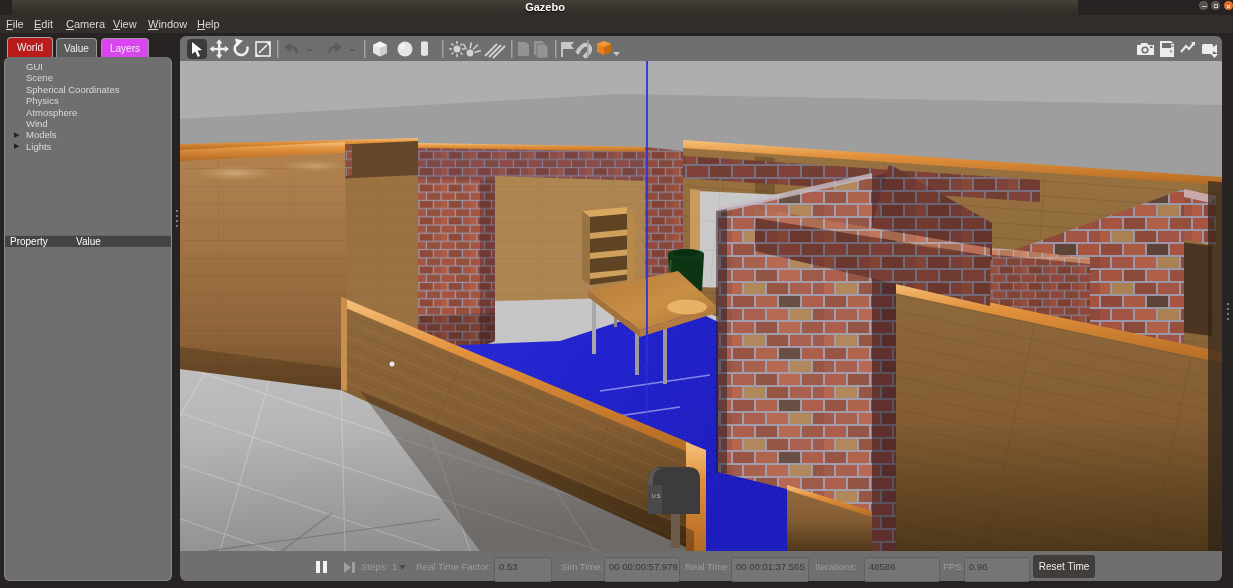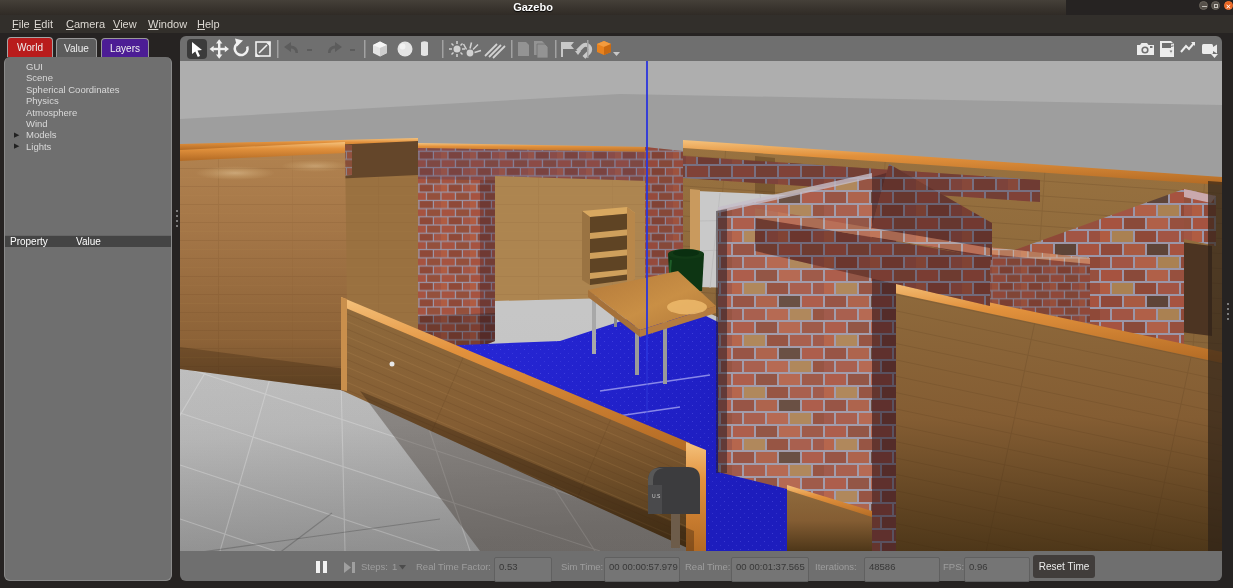--- a/index.html
+++ b/index.html
@@ -1,26 +1,26 @@
 <!DOCTYPE html>
 <html><head><meta charset="utf-8"><style>
 *{margin:0;padding:0;box-sizing:border-box}
 html,body{width:1233px;height:588px;overflow:hidden;background:#262322;font-family:"Liberation Sans",sans-serif}
 .abs{position:absolute}
-#titlebar{left:0;top:0;width:1066px;height:15px;background:linear-gradient(#454039,#38332d 60%,#302b26);}
+#titlebar{left:12px;top:0;width:1066px;height:15px;background:linear-gradient(#454039,#38332d 60%,#302b26);}
 #title{width:100%;text-align:center;color:#fff;font-size:11px;font-weight:bold;line-height:14px;text-shadow:0 1px 1px #000}
 .winbtn{top:1px;width:9px;height:9px;border-radius:50%;font-size:7px;line-height:9px;text-align:center;color:#2a2520}
 #menubar{left:0;top:15px;width:1233px;height:18px;background:#322f2b;color:#dcd8d2;font-size:11px}
 #menubar span{position:absolute;top:3px}
 #menubar u{text-decoration:underline}
 #lpanel{left:4px;top:57px;width:168px;height:524px;background:#6f6f6f;border-radius:6px;border:1px solid #8b8b8b;border-top:none}
 .tab{top:38px;height:19px;font-size:10px;color:#efefef;text-align:center;border:1px solid #999;border-bottom:none;border-radius:4px 4px 0 0;line-height:19px}
 #tabworld{left:7px;width:46px;background:#b91c1c;height:20px;top:37px;border-color:#a5a5a5}
 #tabinsert{left:56px;width:41px;background:#5c5c5c}
-#tablayers{left:101px;width:48px;background:#4c1d95}
+#tablayers{left:101px;width:48px;background:#d946ef}
 #tree{left:26px;top:61px;font-size:9.5px;color:#d9d9d9;line-height:11.4px}
 .arr{color:#222;font-size:7px}
 #pvhead{left:5px;top:235px;width:166px;height:12px;background:#444;border-top:1px solid #666;color:#fff;font-size:10px;font-weight:normal;line-height:12px}
 #toolbar{left:180px;top:36px;width:1042px;height:25px;background:#6f6f6f;border-radius:6px 6px 0 0}
 #statusbar{left:180px;top:551px;width:1042px;height:30px;background:#6f6f6f;border-radius:0 0 6px 6px;font-size:9.5px}
 #statusbar .lbl{position:absolute;top:10px;color:#9e9e9e}
 #statusbar .fld{position:absolute;top:6px;height:25px;background:#757575;border:1px solid #606060;border-radius:2px;color:#383838;font-size:9.5px;padding:3px 0 0 4px;white-space:nowrap;overflow:hidden}
 #resetbtn{position:absolute;left:853px;top:4px;width:62px;height:23px;background:#413d3b;border-radius:3px;color:#ededed;text-align:center;line-height:23px;font-size:10px}
 #scene{left:180px;top:61px}
 .dotcol{width:2px;height:2px;border-radius:50%;background:#9a9a9a}
@@ -29,21 +29,21 @@
     <div id="title">Gazebo</div>
   </div>
 <div class="abs winbtn" style="left:1199px;background:#56504a;border:1px solid #6a645c">
     <div style="position:absolute;left:2px;top:3.5px;width:5px;height:1.5px;background:#c8c4be"></div>
   </div>
 <div class="abs winbtn" style="left:1211px;background:#56504a;border:1px solid #6a645c">
     <div style="position:absolute;left:2px;top:2px;width:4px;height:3.5px;border:1px solid #c8c4be"></div>
   </div>
 <div class="abs winbtn" style="left:1224px;background:#e8611c;border:1px solid #f07737;color:#fff;line-height:9px">✕</div>
 <div class="abs" id="menubar">
-<span style="left:12px"><u>F</u>ile</span>
+<span style="left:6px"><u>F</u>ile</span>
 <span style="left:34px"><u>E</u>dit</span>
 <span style="left:66px"><u>C</u>amera</span>
 <span style="left:113px"><u>V</u>iew</span>
 <span style="left:148px"><u>W</u>indow</span>
 <span style="left:197px"><u>H</u>elp</span>
 </div>
 <div class="abs tab" id="tabinsert">Value</div>
 <div class="abs tab" id="tablayers">Layers</div>
 <div class="abs tab" id="tabworld">World</div>
 <div class="abs" id="lpanel"></div>

